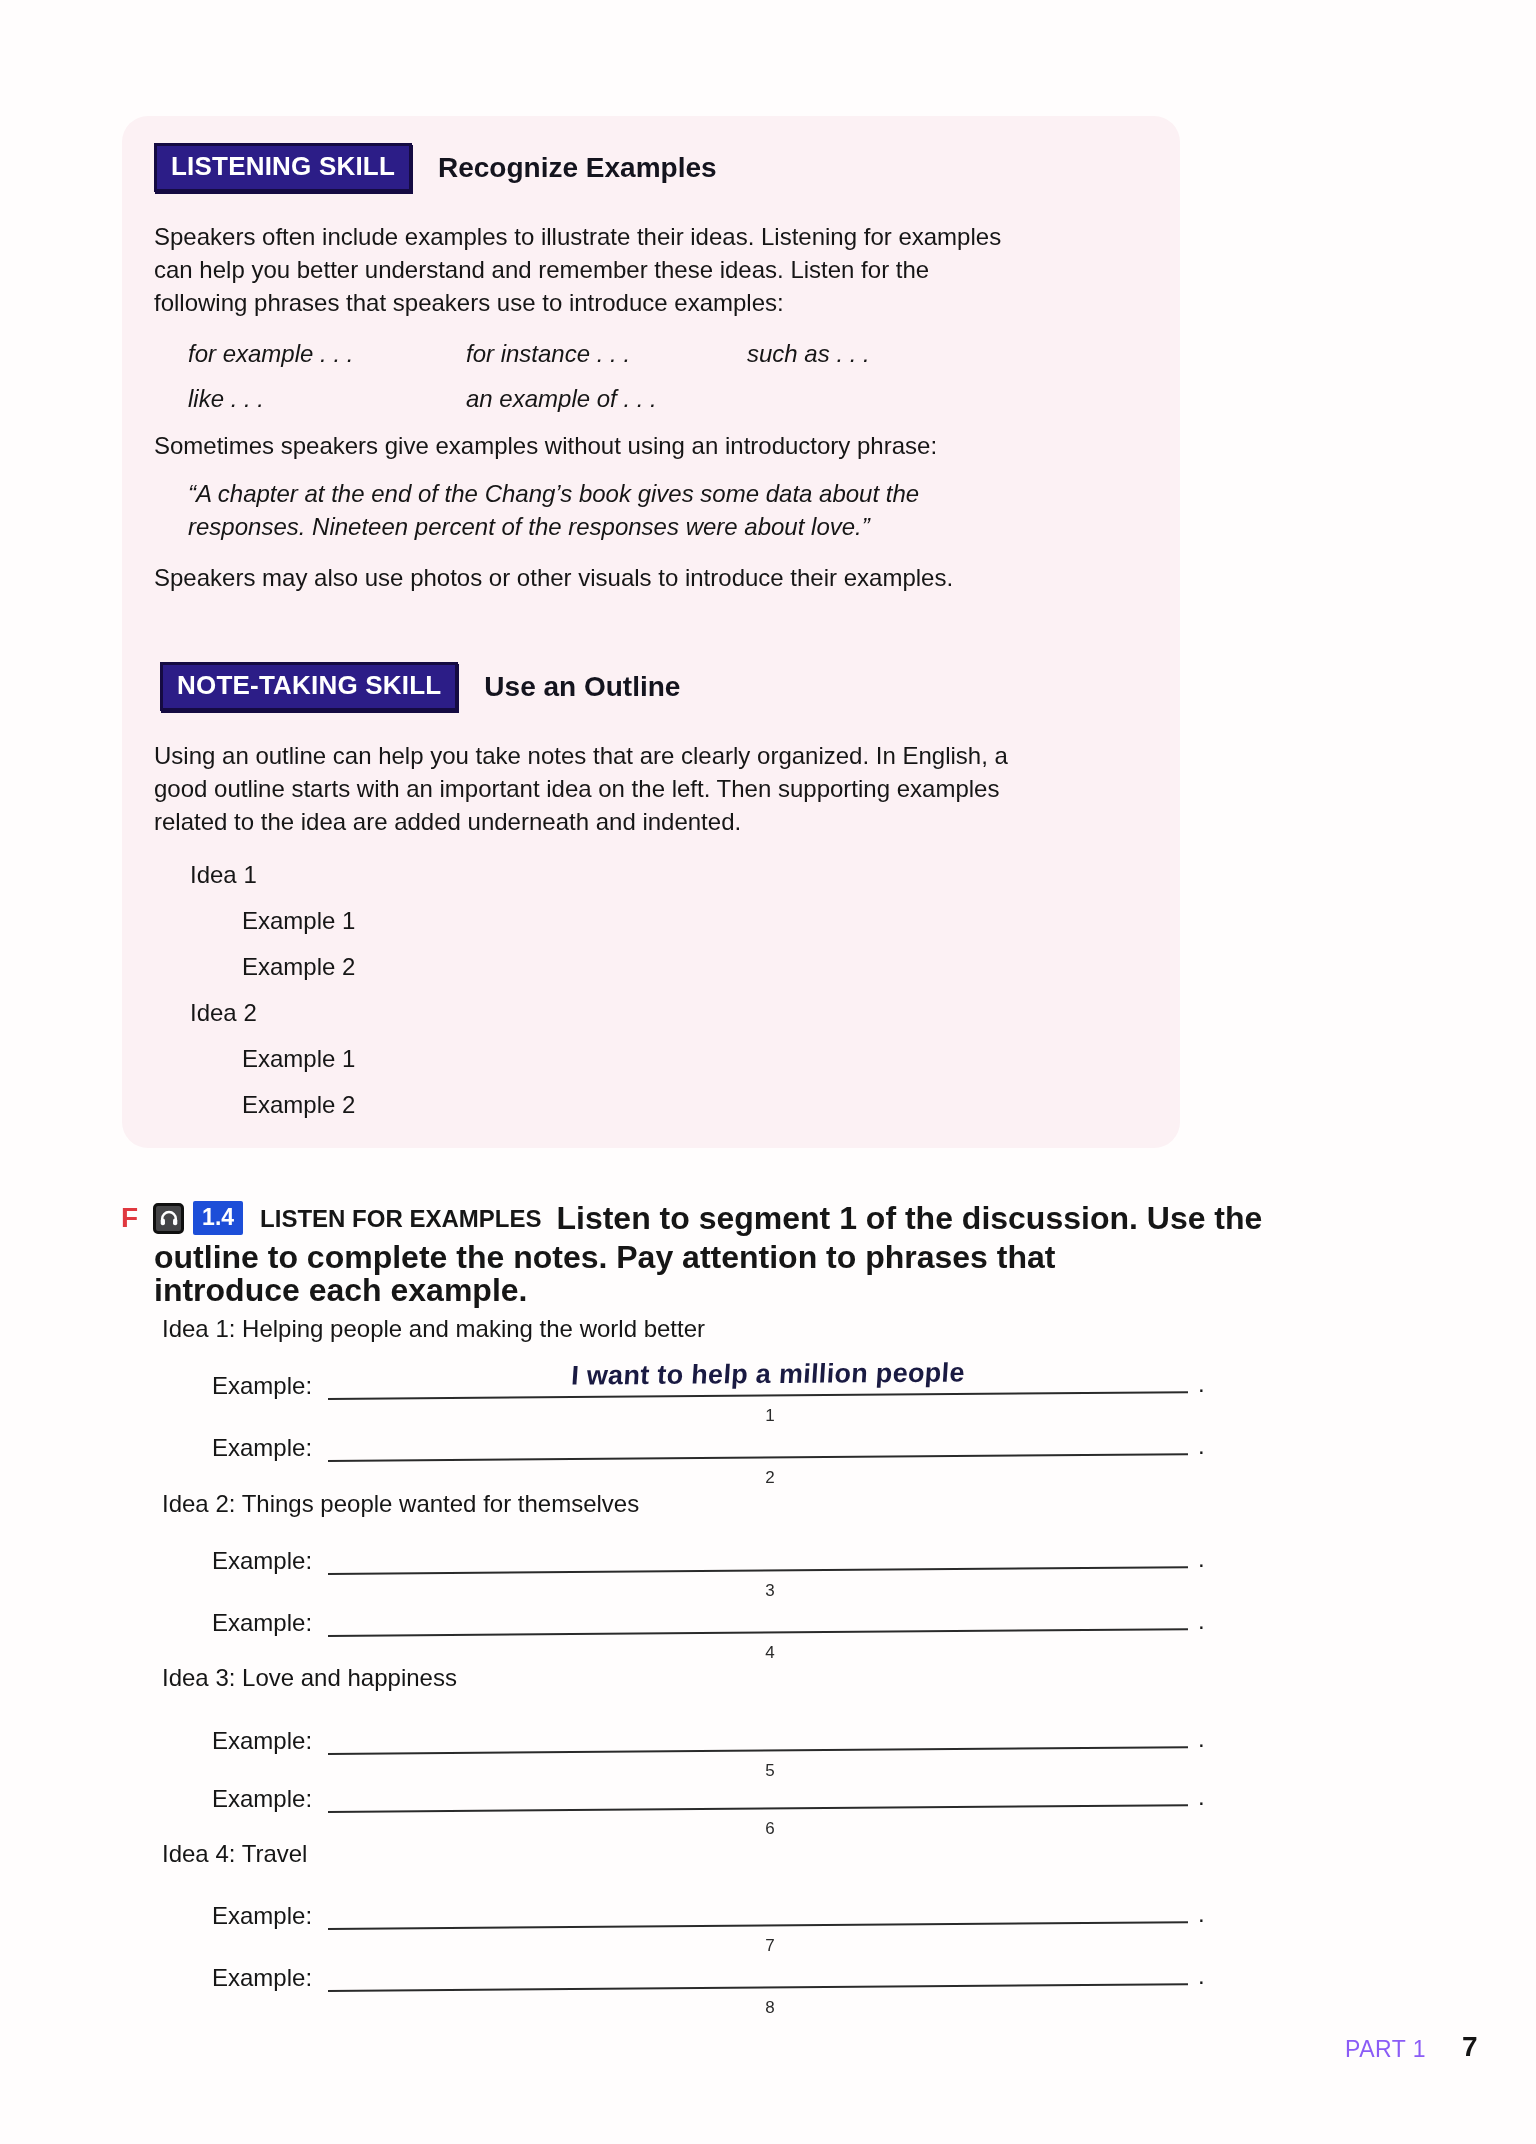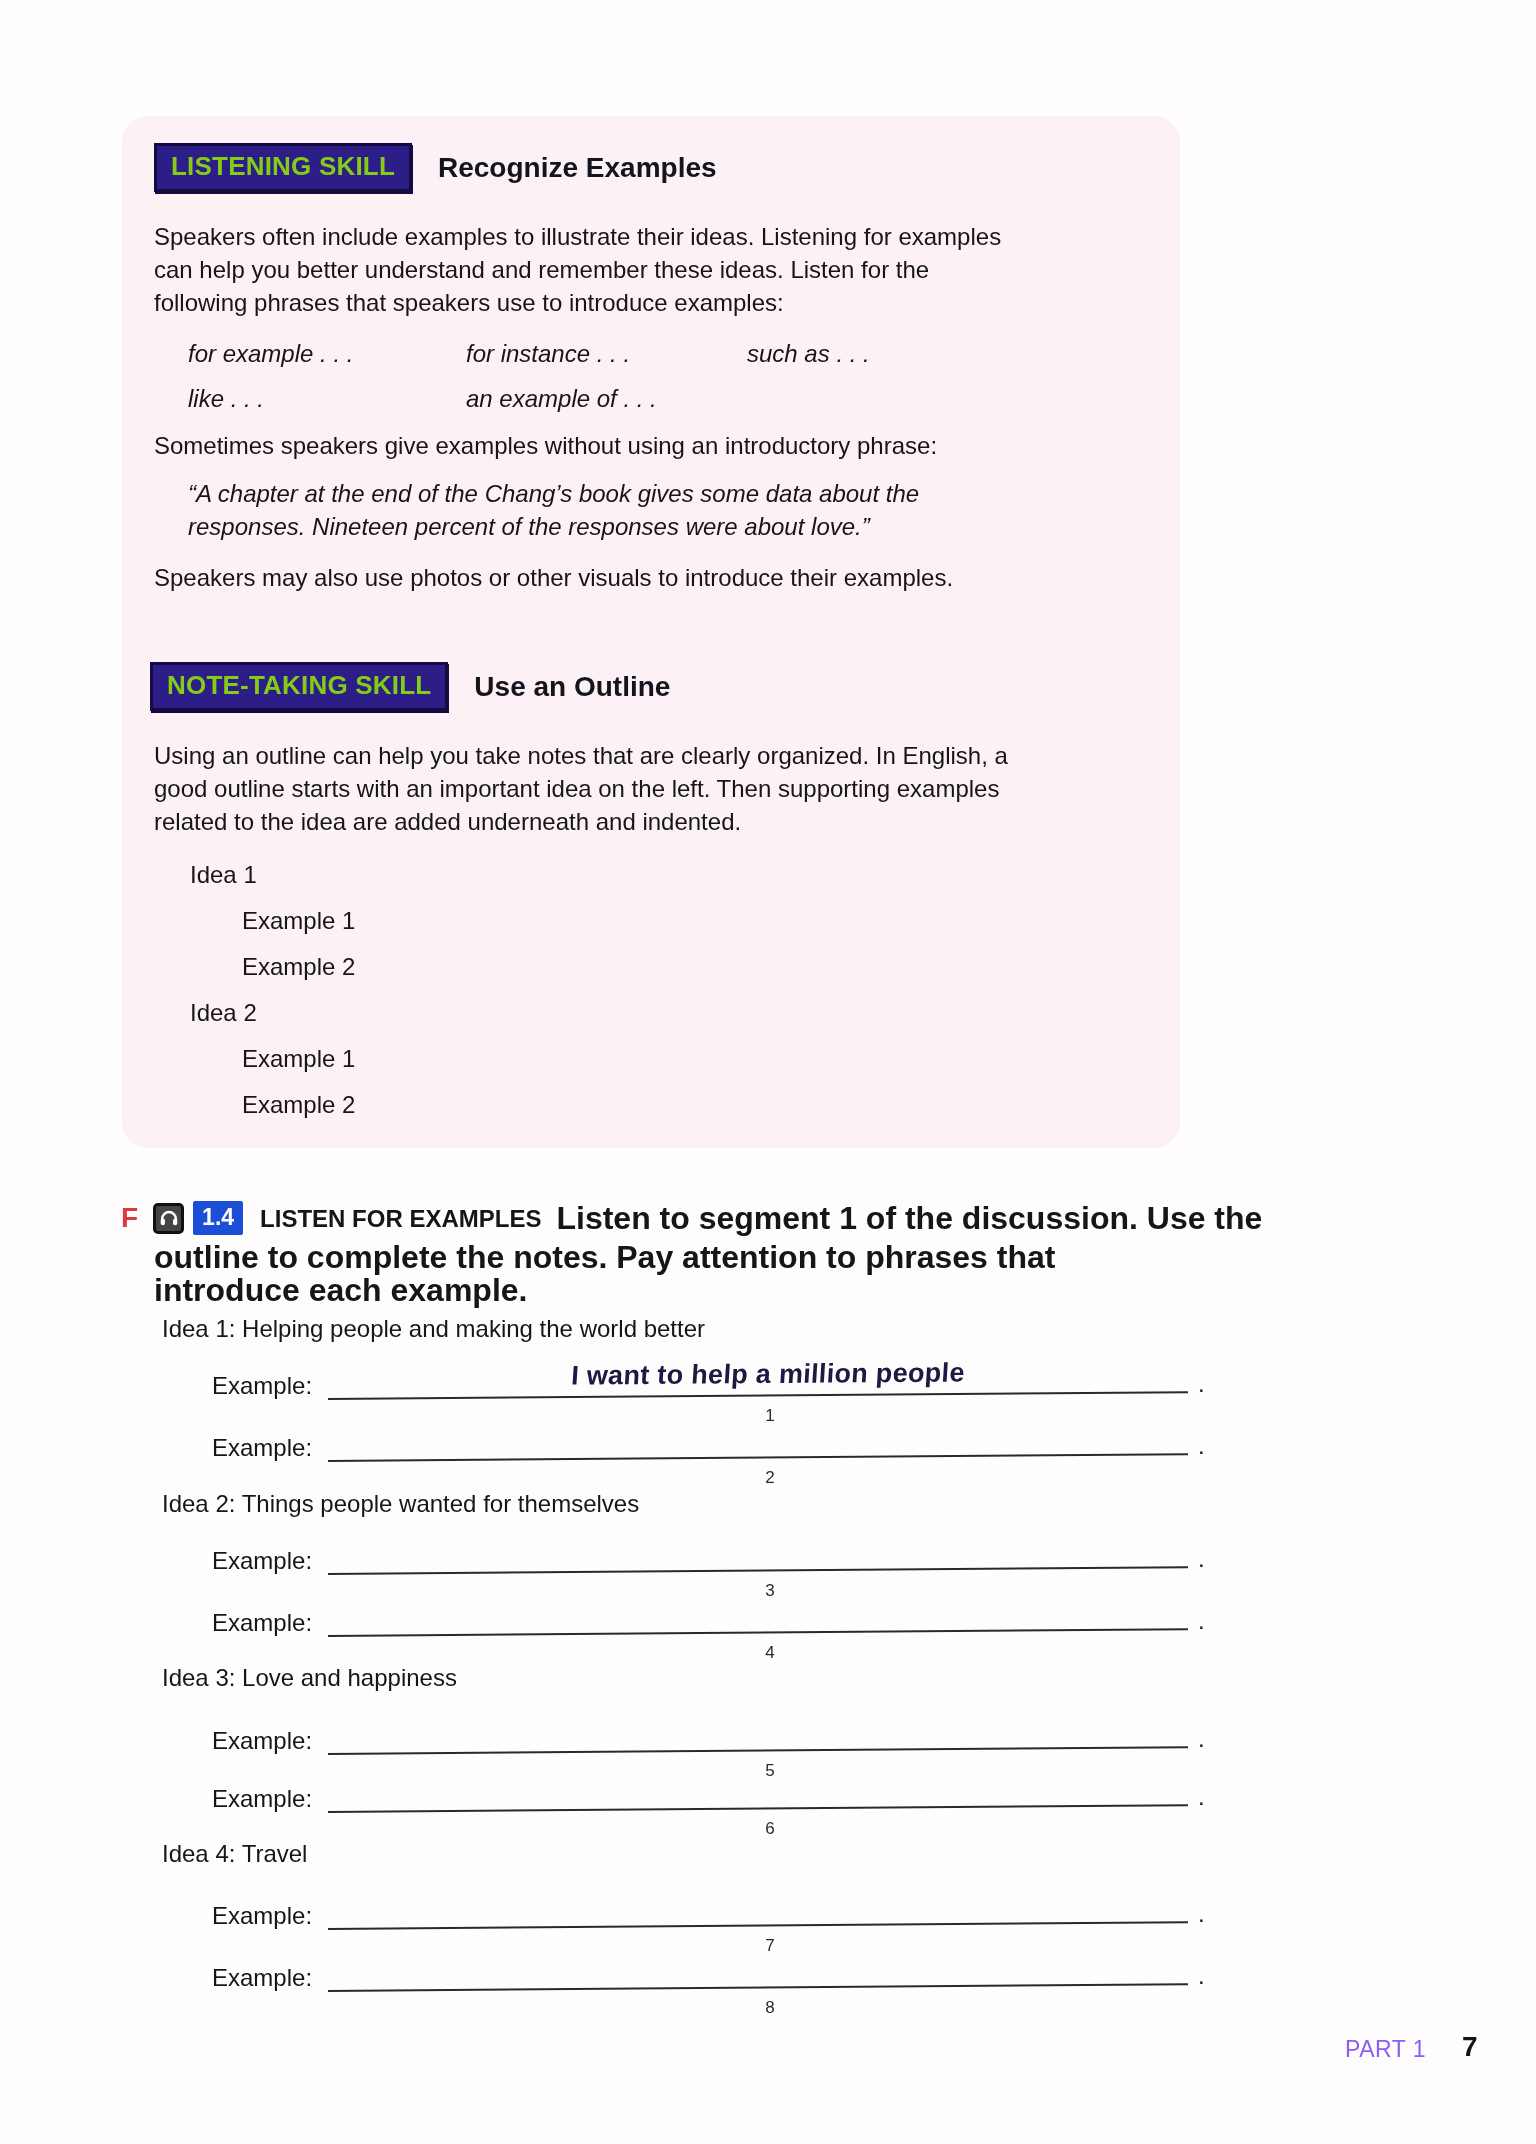--- a/index.html
+++ b/index.html
@@ -20,21 +20,21 @@
   }
   .body-text{
     font-size:24px;line-height:33px;color:#161616;
     white-space:pre-line;
   }
   .italic{font-style:italic;}
   .badge-row{display:flex;align-items:center;gap:26px;}
   .skill-badge{
     background:#2c1d87;
     border:3px solid #150b42;
-    color:#84cc16;
+    color:#ffffff;
     font-weight:bold;
     font-size:26px;
     letter-spacing:0.2px;
     padding:5px 14px 7px 14px;
     display:inline-block;
     box-shadow:1px 2px 0 #150b42;
   }
   .skill-title{font-size:28px;font-weight:bold;color:#14141e;}
   .phrase-grid{
     display:grid;
@@ -116,21 +116,21 @@
     <span>an example of . . .</span>
   </div>
 
   <div class="abs body-text" style="left:154px;top:429px;width:1020px;">Sometimes speakers give examples without using an introductory phrase:</div>
 
   <div class="abs body-text italic" style="left:188px;top:477px;width:1000px;">“A chapter at the end of the Chang’s book gives some data about the
 responses. Nineteen percent of the responses were about love.”</div>
 
   <div class="abs body-text" style="left:154px;top:561px;width:1020px;">Speakers may also use photos or other visuals to introduce their examples.</div>
 
-  <div class="abs badge-row" style="left:150px;top:662px;justify-content:space-between;">
+  <div class="abs badge-row" style="left:160px;top:662px;justify-content:space-between;">
     <span class="skill-badge">NOTE-TAKING SKILL</span>
     <span class="skill-title">Use an Outline</span>
   </div>
 
   <div class="abs body-text" style="left:154px;top:739px;width:1020px;">Using an outline can help you take notes that are clearly organized. In English, a
 good outline starts with an important idea on the left. Then supporting examples
 related to the idea are added underneath and indented.</div>
 
   <div class="abs outline" style="left:154px;top:852px;">
     <div class="outline-item">Idea 1</div>

